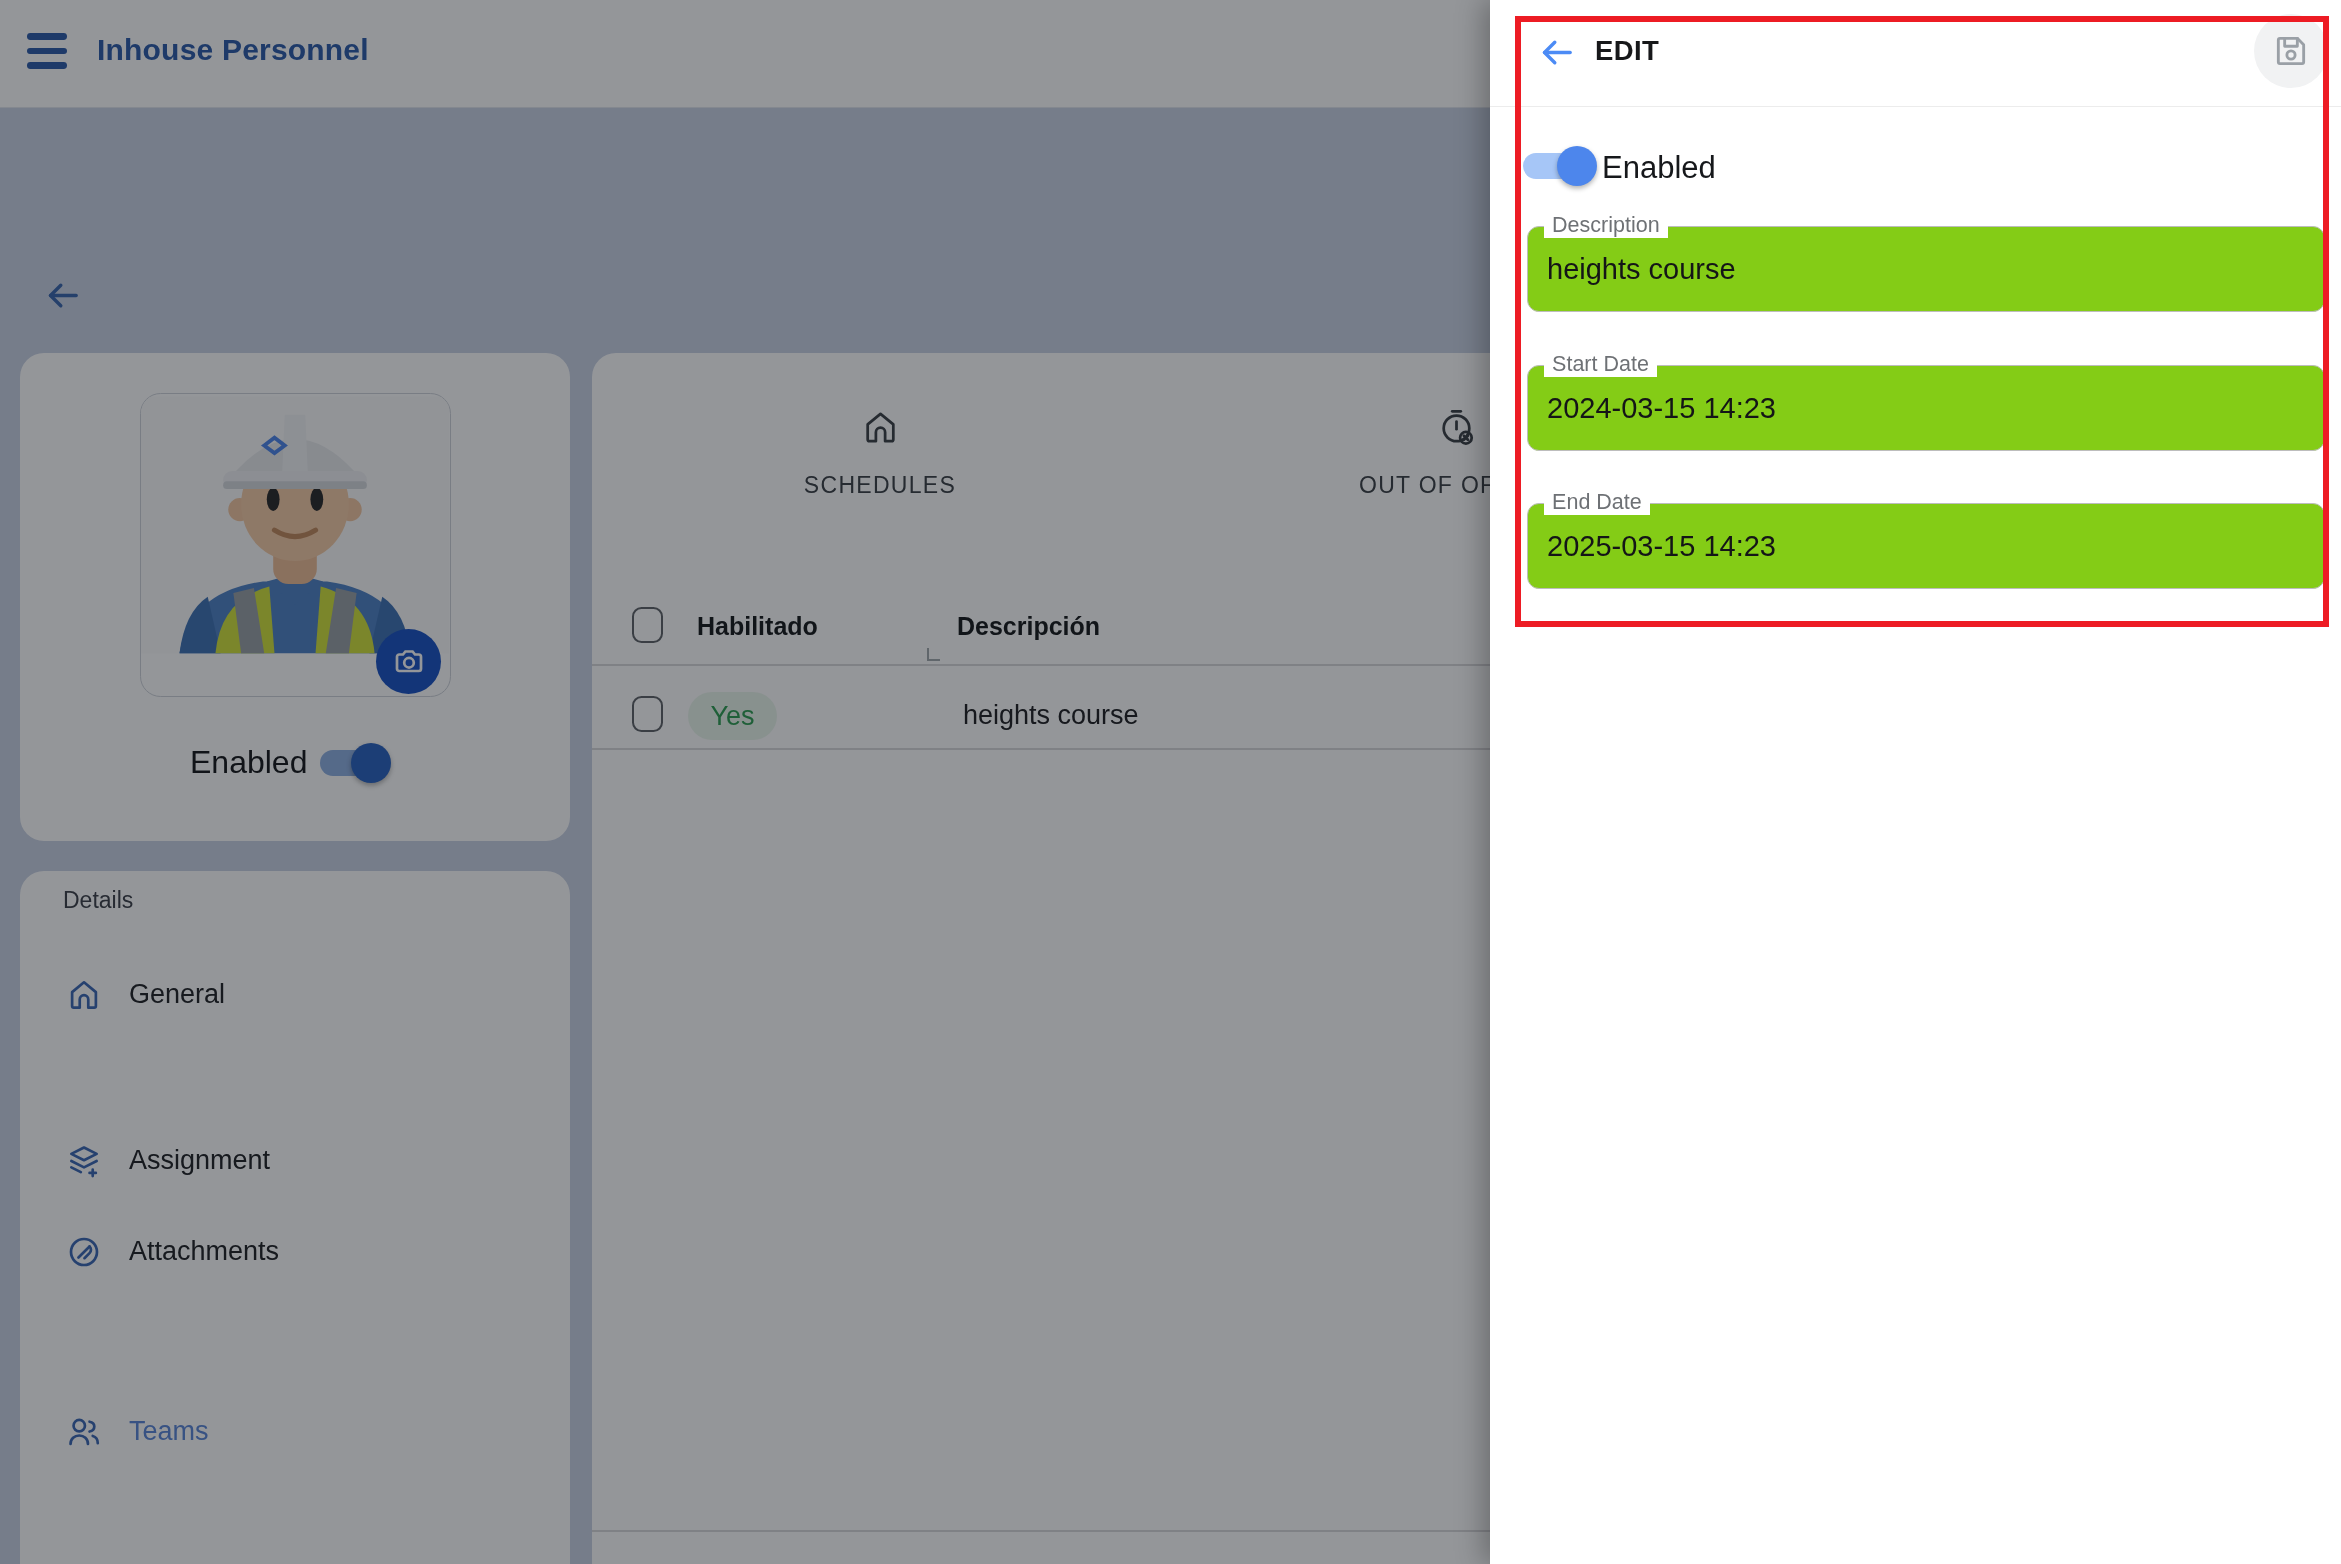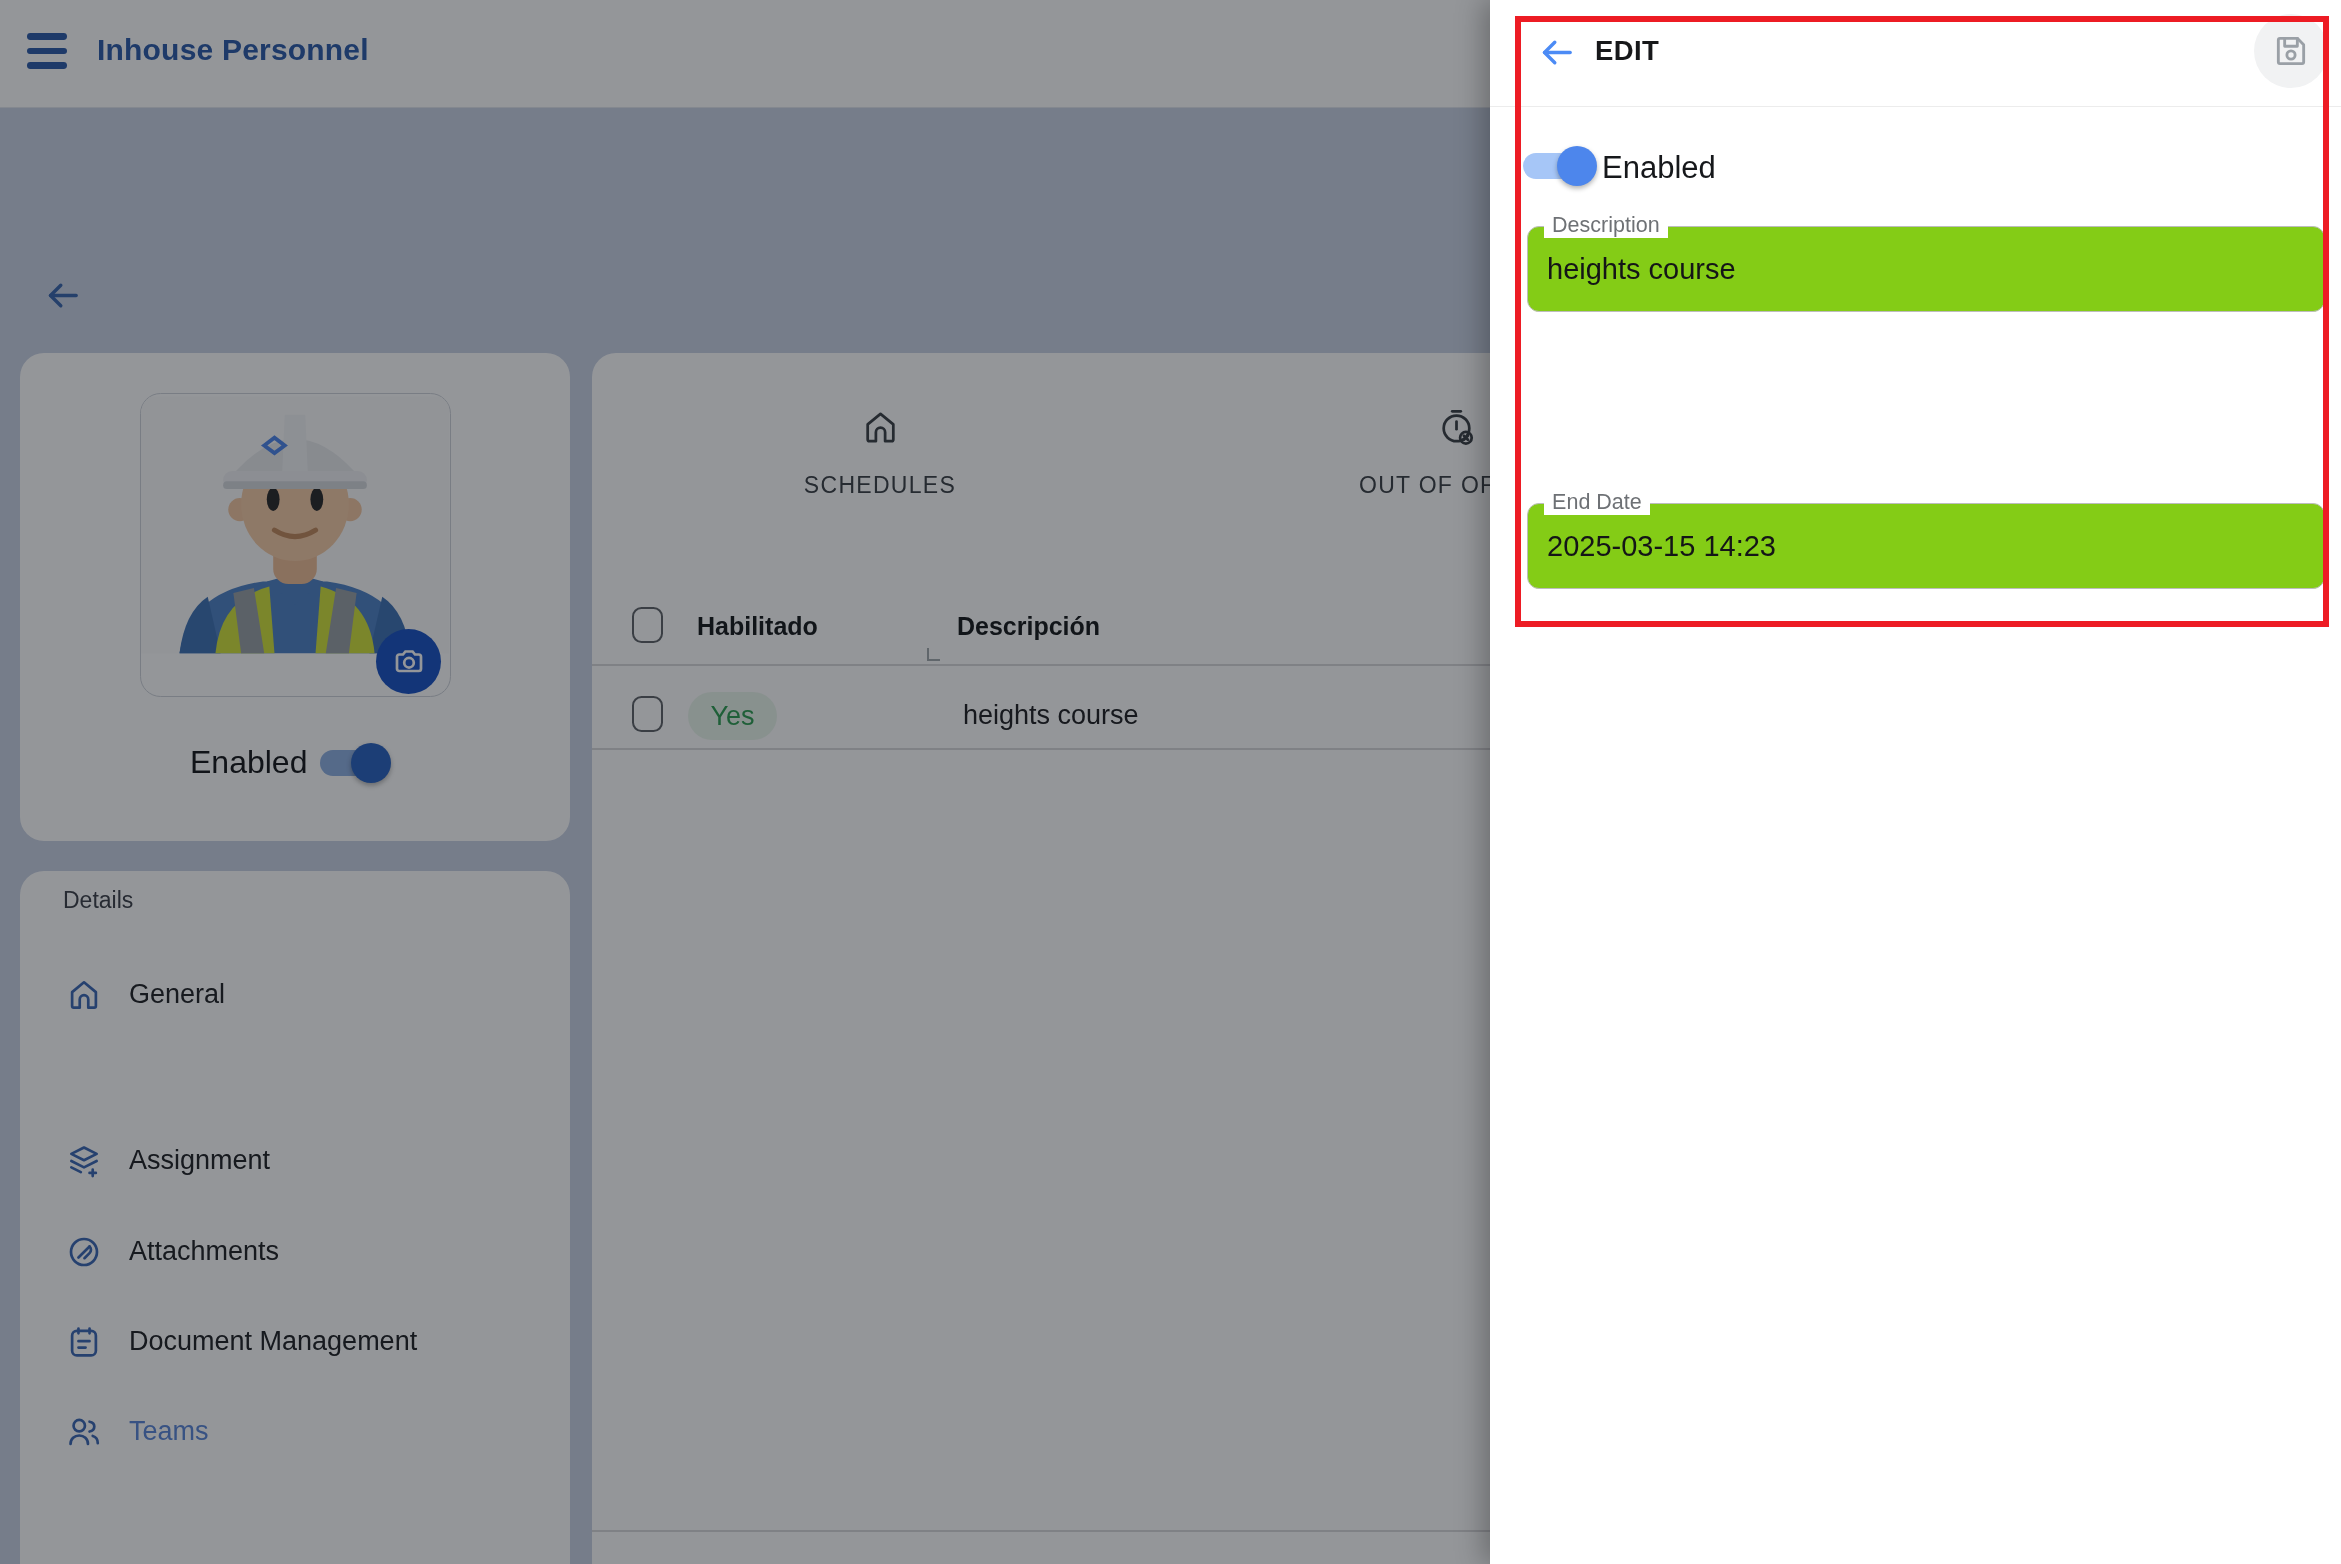--- a/index.html
+++ b/index.html
@@ -192,30 +192,20 @@
           <span class="dicon">
             <svg viewBox="0 0 24 24">
                 <circle cx="12" cy="12" r="8.2"></circle>
                 <path d="M8.5 15.5 15.5 8.5"></path>
                 <path d="M15.5 8.5c1.2 1.2 1.2 3 0 4.2l-3.2 3.2"></path>
               </svg>
           </span>
           <span class="dlabel">Attachments</span>
         </div>
 
-        <div class="ditem" style="top:431px">
-          <span class="dicon">
-            <svg viewBox="0 0 24 24">
-                <rect x="4.5" y="5" width="15" height="15.5" rx="3"></rect>
-                <path d="M8.5 3.5v3M15.5 3.5v3"></path>
-                <path d="M8.5 11.5h7M8.5 15.5h4.5"></path>
-              </svg>
-          </span>
-          <span class="dlabel">Document Management</span>
-        </div>
 
         <div class="ditem active" style="top:521px">
           <span class="dicon">
             <svg viewBox="0 0 24 24">
                 <circle cx="9" cy="8" r="3.6"></circle>
                 <path d="M3.5 19.5c0-3.2 2.5-5.3 5.5-5.3s5.5 2.1 5.5 5.3"></path>
                 <path d="M15.5 5.5c1.8.3 3 1.6 3 3.1s-1.2 2.8-3 3.1"></path>
                 <path d="M17.5 14.5c2 .6 3.2 2.4 3.2 4.6"></path>
               </svg>
           </span>
@@ -291,20 +281,24 @@
       <i class="track"></i>
         <i class="thumb"></i>
     </div>
     <span class="drawer-enabled-label">Enabled</span>
 
     <div class="mfield f-desc">
       <label>Description</label>
       <input type="text" value="heights course" style="">
     </div>
 
+    <div class="mfield f-start">
+      <label>Start Date</label>
+      <input type="text" value="2024-03-15 14:23" style="">
+    </div>
 
     <div class="mfield f-end">
       <label>End Date</label>
       <input type="text" value="2025-03-15 14:23" style="">
     </div>
   </aside>
 
   <div class="annotation"></div>
 
 </div>

